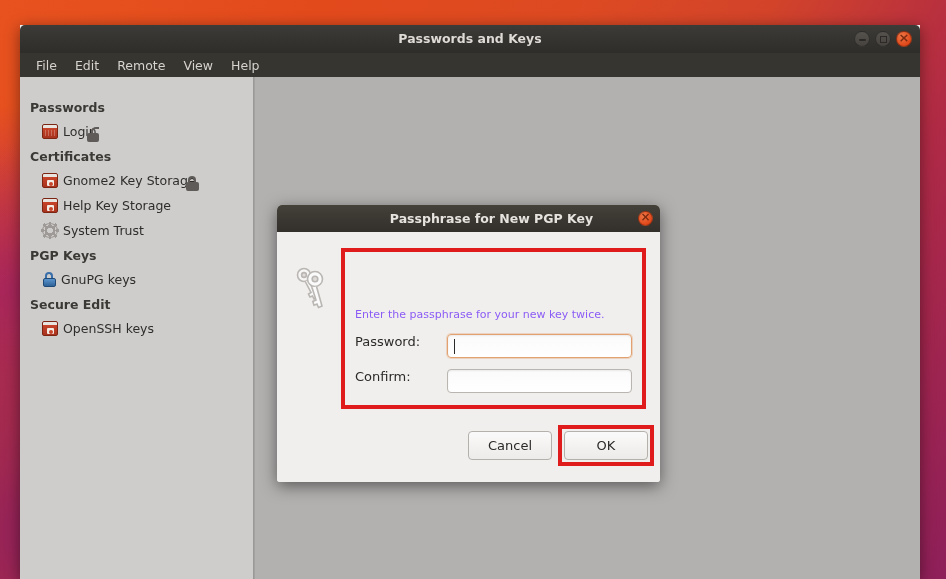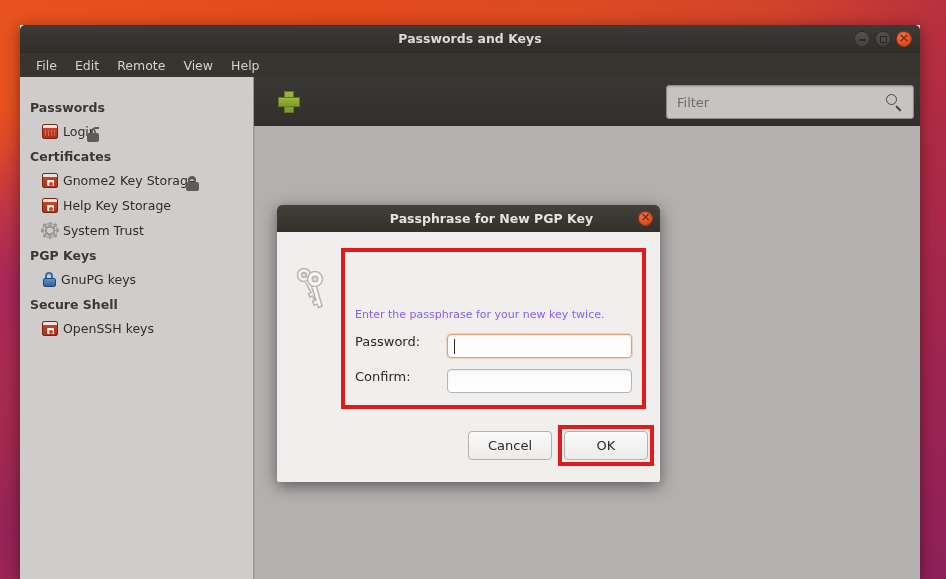--- a/index.html
+++ b/index.html
@@ -500,38 +500,28 @@
           <span class="ico ico-gear"></span>
           <span class="side-label">System Trust</span>
         </div>
 
         <div class="side-group">PGP Keys</div>
         <div class="side-row">
           <span class="ico ico-pgp-lock"></span>
           <span class="side-label">GnuPG keys</span>
         </div>
 
-        <div class="side-group">Secure Shell</div>
+        <div class="side-group">Secure Edit</div>
         <div class="side-row">
           <span class="ico ico-cert-folder"></span>
           <span class="side-label">OpenSSH keys</span>
         </div>
       </div>
 
       <div id="main-panel">
-        <div id="toolbar">
-          <div id="add-button">
-            <span class="plus-v"></span>
-            <span class="plus-h"></span>
-          </div>
-          <div id="filter-box">
-            <input id="filter-input" type="text" placeholder="Filter" style="">
-            <span class="search-glass"></span>
-          </div>
-        </div>
         <div id="content-area"></div>
       </div>
 
     </div>
   </div>
 
   <div id="dialog">
     <div id="dialog-titlebar">
       <div id="dialog-title">Passphrase for New PGP Key</div>
       <div id="dialog-close"></div>

